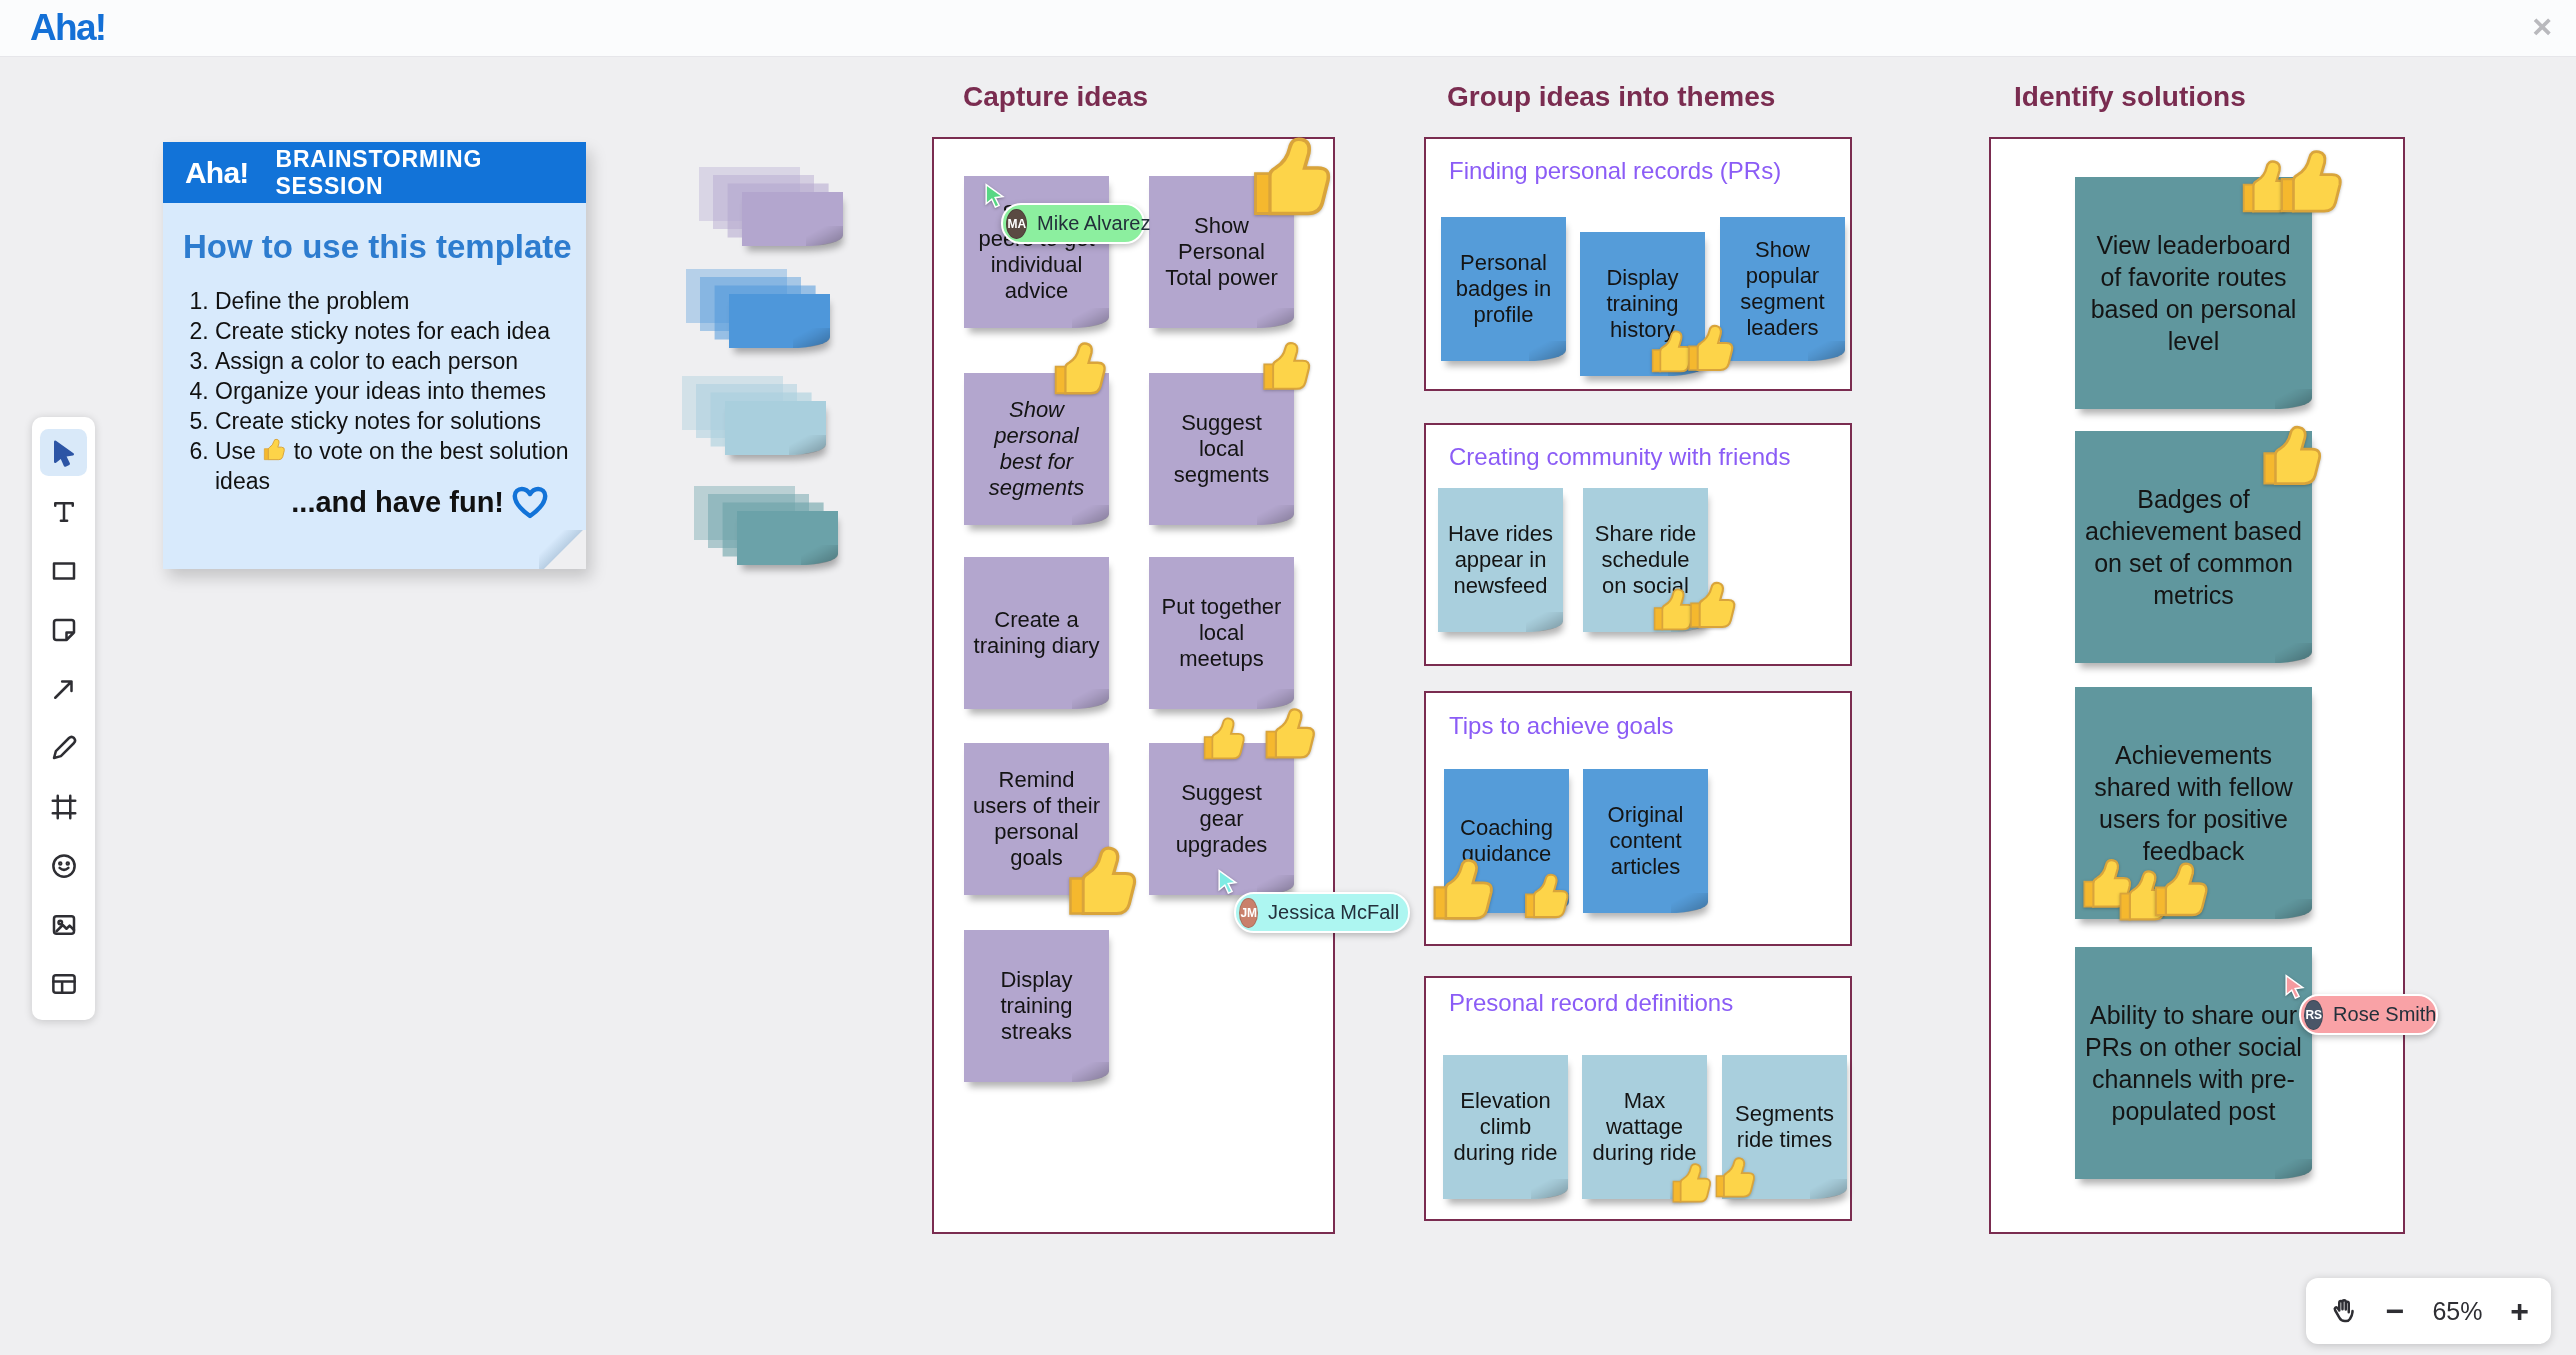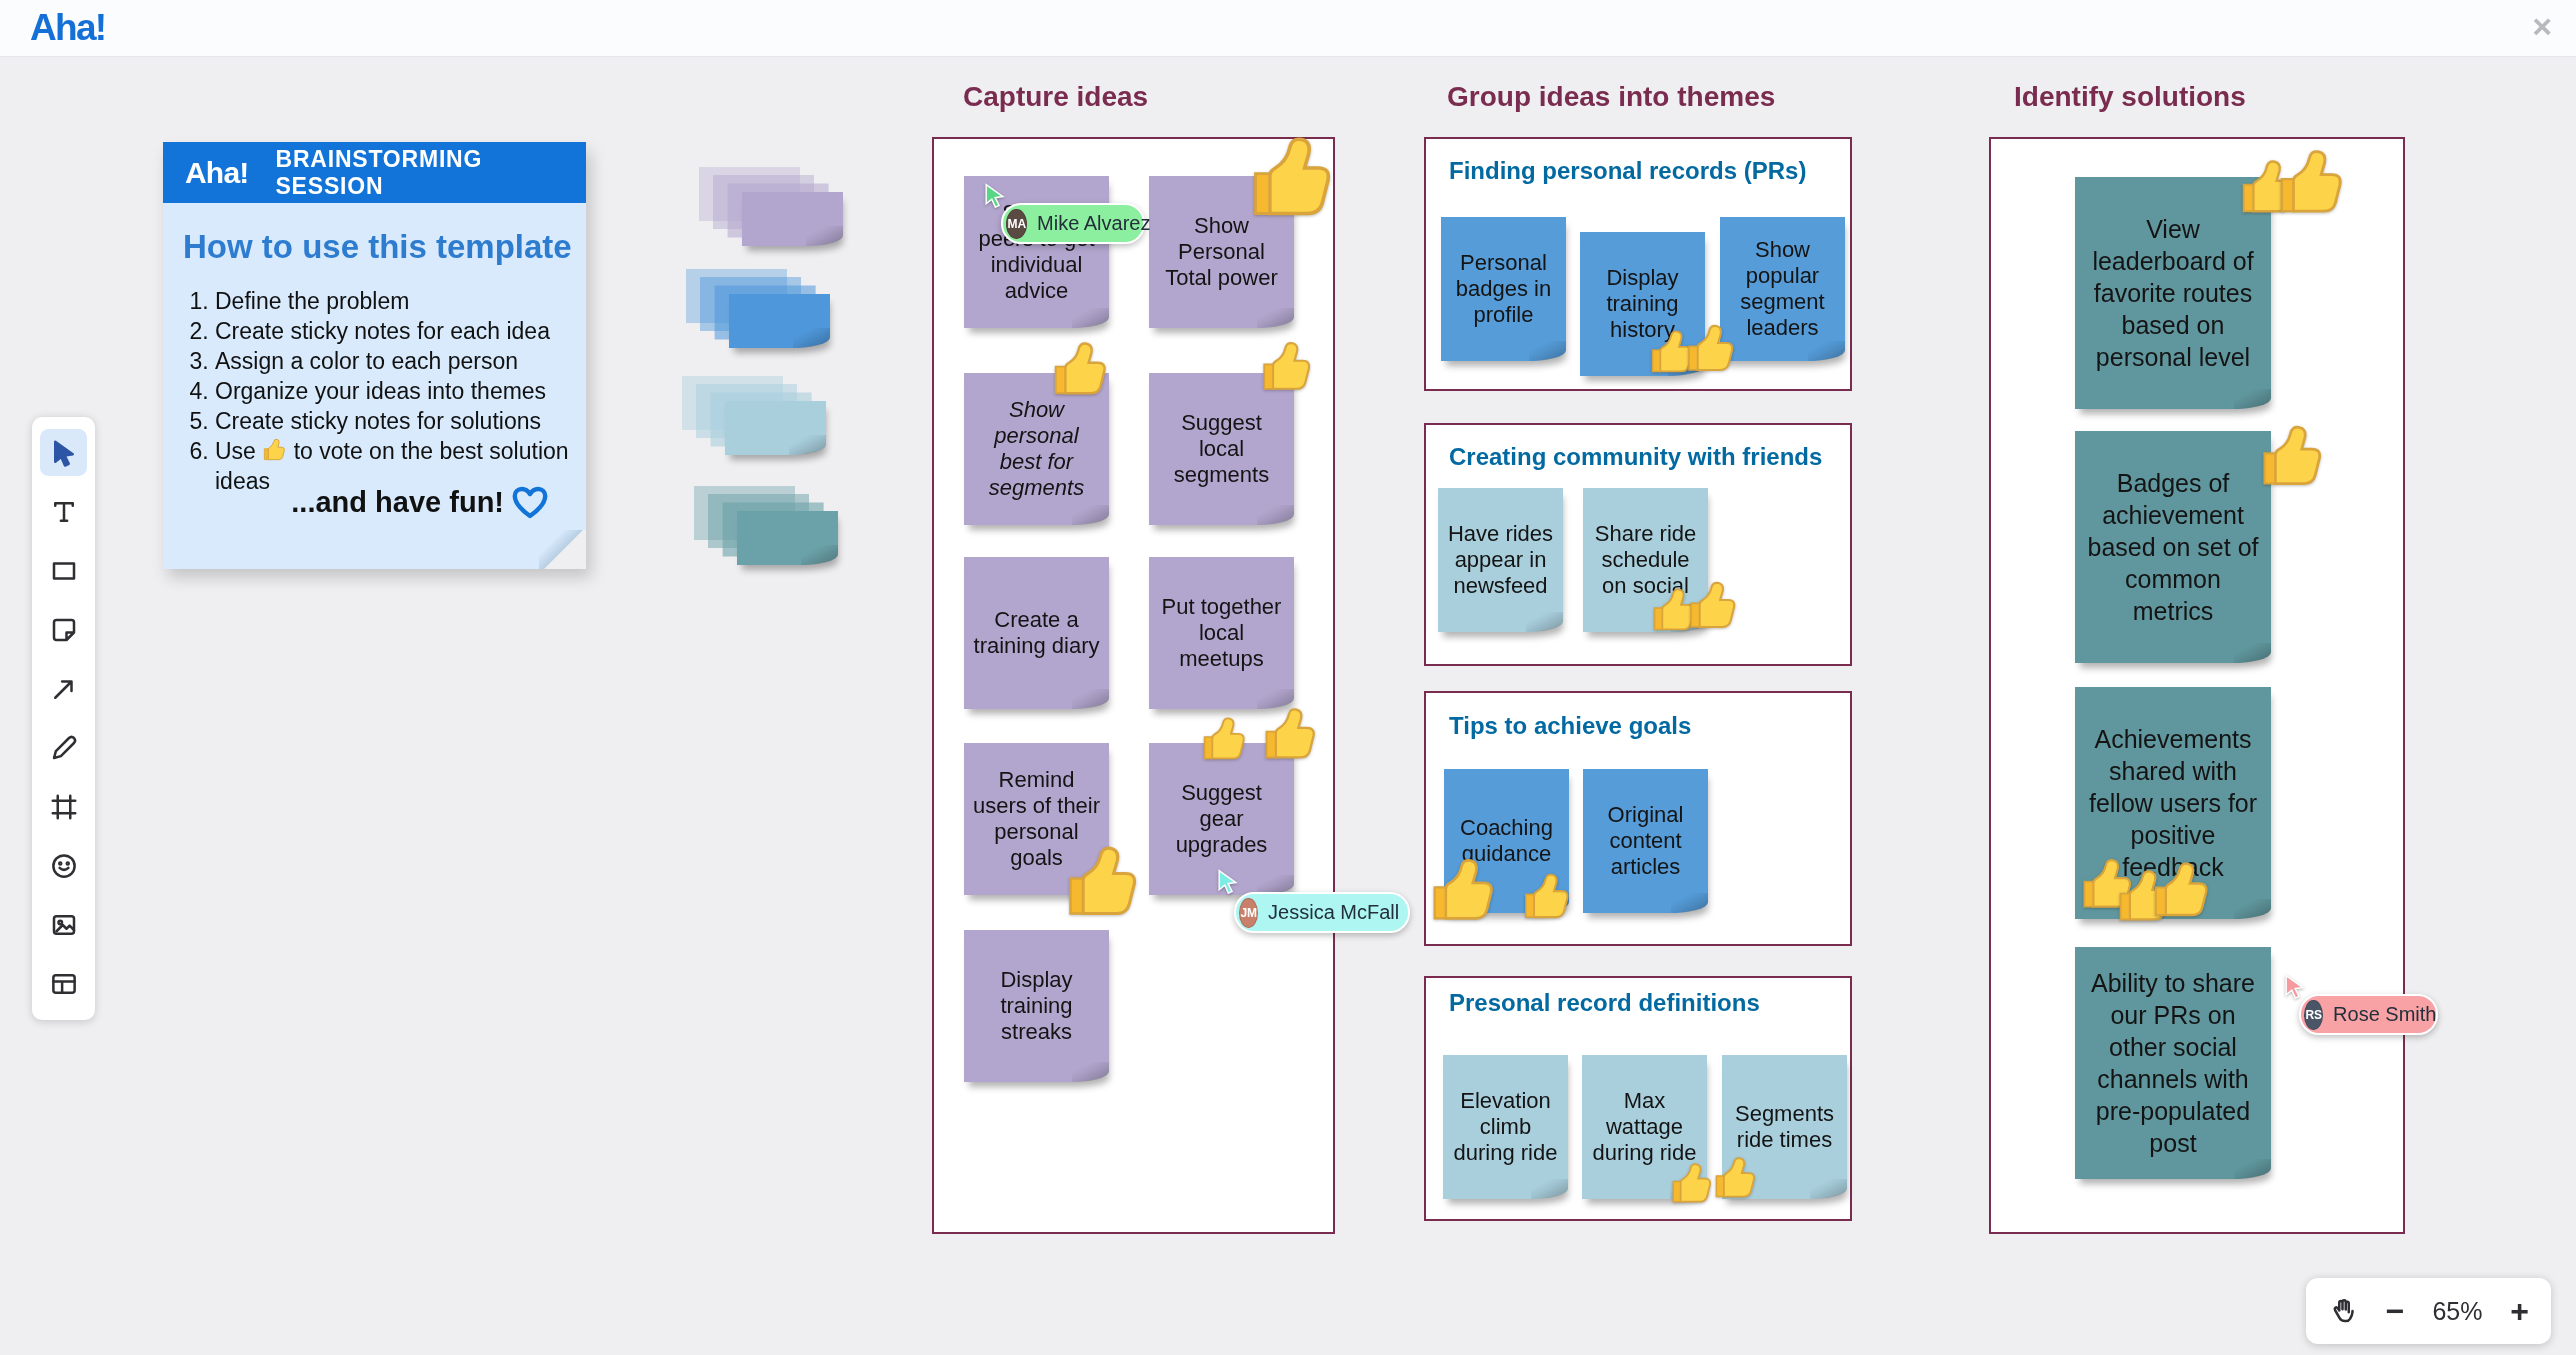--- a/index.html
+++ b/index.html
@@ -39,36 +39,36 @@
   .card-footer{position:absolute;right:34px;bottom:46px;font-size:29px;font-weight:bold;
                color:#111;display:flex;align-items:center;gap:4px;}
   .heart{width:44px;height:41px;}
   .inline-thumb{width:25px;height:25px;vertical-align:-3.4px;}
   
   .stack{position:absolute;width:101px;height:54px;}
   .stack .layer{position:absolute;left:0;top:0;width:101px;height:54px;}
   
   .col-header{position:absolute;font-size:28px;font-weight:bold;color:#7a2c50;z-index:5;}
   .frame{position:absolute;background:#fff;border:2.5px solid #7a2c50;box-sizing:border-box;z-index:1;}
-  .group-title{position:absolute;font-size:24px;font-weight:bold;color:#0369a1;z-index:6;text-align:right;}
+  .group-title{position:absolute;font-size:24px;font-weight:normal;color:#8b5cf6;z-index:6;text-align:right;}
   
   .note{position:absolute;display:flex;align-items:center;justify-content:center;
         text-align:center;padding:8.5px;box-sizing:border-box;color:#141414;
         box-shadow:2.5px 6.8px 7.6px -2.5px rgba(0,0,0,.3);z-index:4;
         border-bottom-right-radius:39px 11px;}
   .note::after{content:"";position:absolute;right:0;bottom:0;width:37px;height:20px;
         border-bottom-right-radius:39px 11px;
         background:linear-gradient(to left top,rgba(0,0,0,.28),rgba(0,0,0,.06) 55%,rgba(0,0,0,0) 75%);}
   .purple{background:#b3a6ce;}
   .blue{background:#559cd9;}
   .lightblue{background:#a9cfdd;}
   .teal{background:#60979e;}
   .cap-note{width:145px;height:152px;font-size:22px;line-height:26px;}
   .grp-note{width:125px;height:144px;font-size:22px;line-height:26px;}
-  .sol-note{width:196px;height:232px;font-size:25px;line-height:32px;}
+  .sol-note{width:237px;height:232px;font-size:25px;line-height:32px;}
   
   .thumb{position:absolute;z-index:12;filter:drop-shadow(0.8px 1.7px 1.7px rgba(0,0,0,.25));}
   
   .cursor{position:absolute;z-index:30;width:25px;height:25px;
           filter:drop-shadow(0.8px 1.7px 1.7px rgba(0,0,0,.3));}
   .pill{position:absolute;z-index:29;height:37px;border-radius:20px;border:2.5px solid #fff;
         display:flex;align-items:center;box-shadow:0 2.5px 6.8px rgba(0,0,0,.25);
         font-size:20px;color:#23303b;}
   .pill .avatar{width:30px;height:30px;border-radius:50%;margin-left:3.4px;margin-right:10px;
         display:flex;align-items:center;justify-content:center;color:#fff;font-size:12px;

